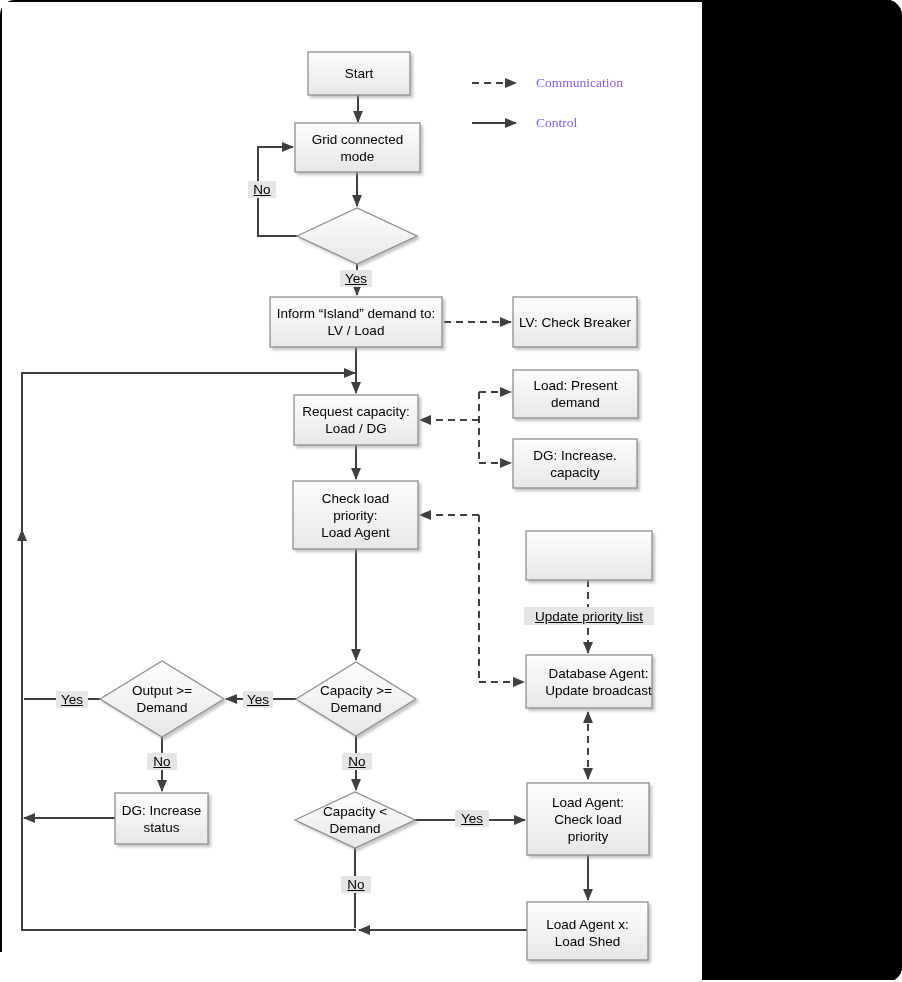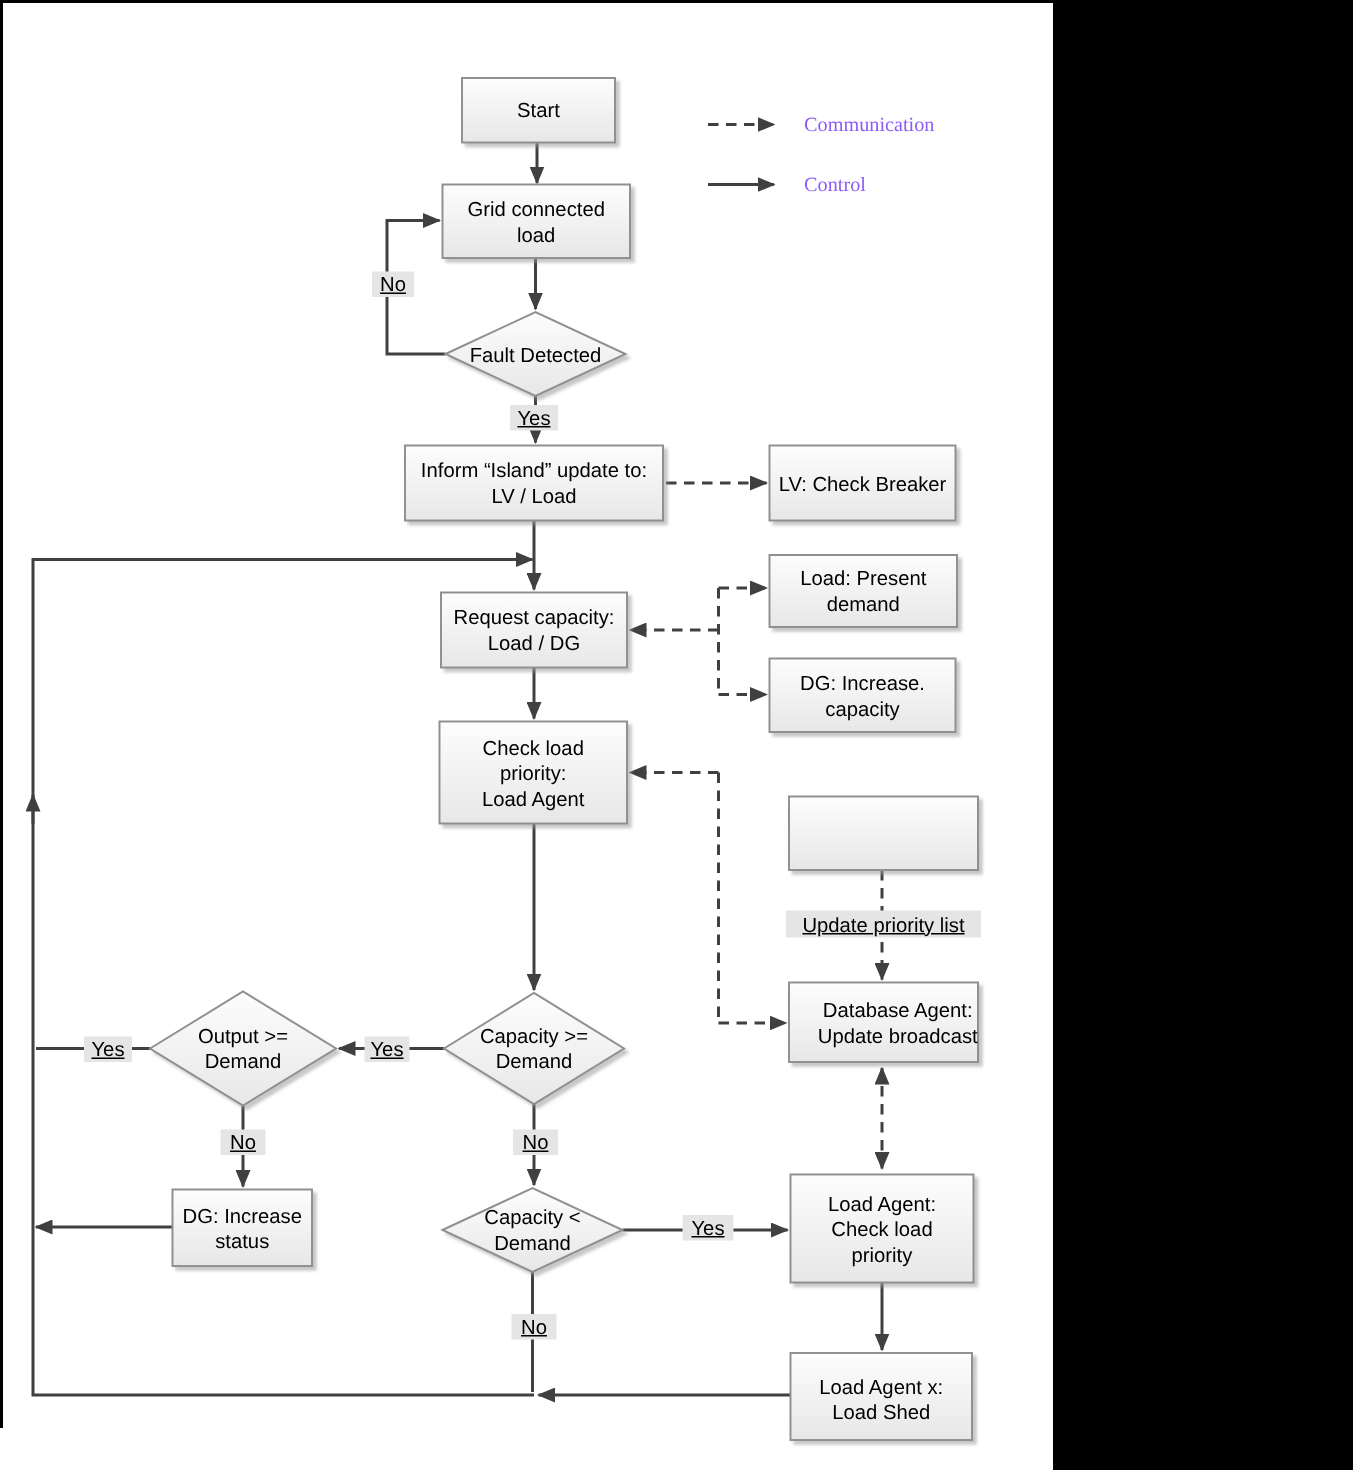--- a/index.html
+++ b/index.html
@@ -1,17 +1,17 @@
 <!DOCTYPE html>
 <html><head>
 <meta charset="utf-8">
 <style>
   html,body{margin:0;padding:0;background:#fff;}
   #stage{position:relative;width:902px;height:982px;background:#ffffff;overflow:hidden;
-         font-family:"Liberation Sans",sans-serif;}
+         font-family:"Liberation Sans",sans-serif;border-radius:15px;}
   #diagram-svg{position:absolute;left:0;top:0;}
   .nlabel{position:absolute;display:flex;flex-direction:column;align-items:center;
           justify-content:center;text-align:center;font-size:13.5px;line-height:17px;
           color:#000;pointer-events:none;}
   .elabel{position:absolute;display:flex;align-items:center;justify-content:center;
           font-size:13.5px;color:#000;pointer-events:none;}
   .elabel.bg{background:#e5e5e5;text-decoration:underline;}
   .llabel{position:absolute;display:flex;align-items:center;font-size:13.5px;color:#8b5cf6;font-family:Liberation Serif, serif;}
   .black-panel{position:absolute;background:#000;}
   .edge{stroke:#404040;stroke-width:2;fill:none;}
@@ -92,27 +92,24 @@
       <rect class="shape" x="527" y="783" width="122" height="72" filter="url(#ds)"></rect>
       <rect class="shape" x="527" y="902" width="121" height="58" filter="url(#ds)"></rect>
     </g>
   </svg>
 
   <div class="nlabel" style="left:308px;top:52px;width:102px;height:43px">
     <span>Start</span>
   </div>
   <div class="nlabel" style="left:295px;top:123px;width:125px;height:49px">
     <span>Grid connected</span>
-    <span>load</span>
-  </div>
-  <div class="nlabel" style="left:297px;top:207px;width:120px;height:58px">
-    <span>Fault Detected</span>
+    <span>mode</span>
   </div>
   <div class="nlabel" style="left:270px;top:297px;width:172px;height:50px">
-    <span>Inform “Island” update to:</span>
+    <span>Inform “Island” demand to:</span>
     <span>LV / Load</span>
   </div>
   <div class="nlabel" style="left:513px;top:297px;width:124px;height:50px">
     <span>LV: Check Breaker</span>
   </div>
   <div class="nlabel" style="left:294px;top:395px;width:124px;height:50px">
     <span>Request capacity:</span>
     <span>Load / DG</span>
   </div>
   <div class="nlabel" style="left:513px;top:370px;width:125px;height:48px">

